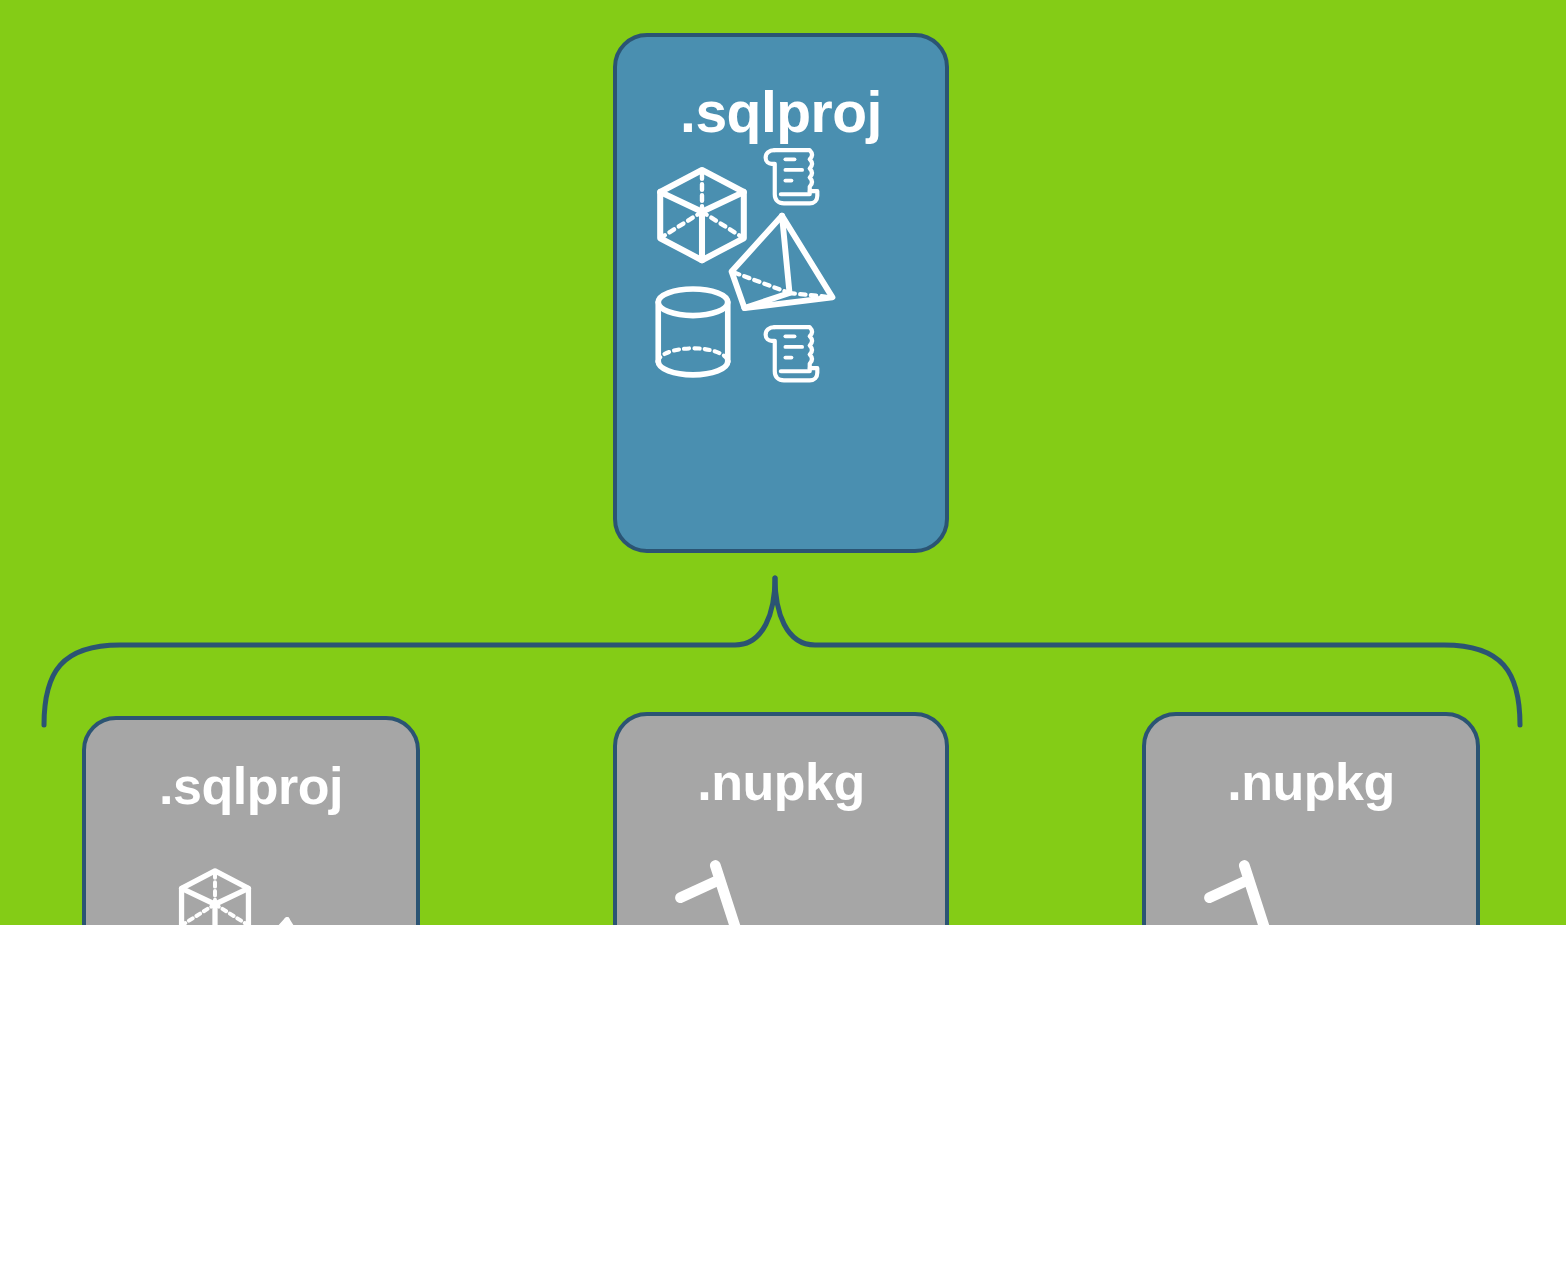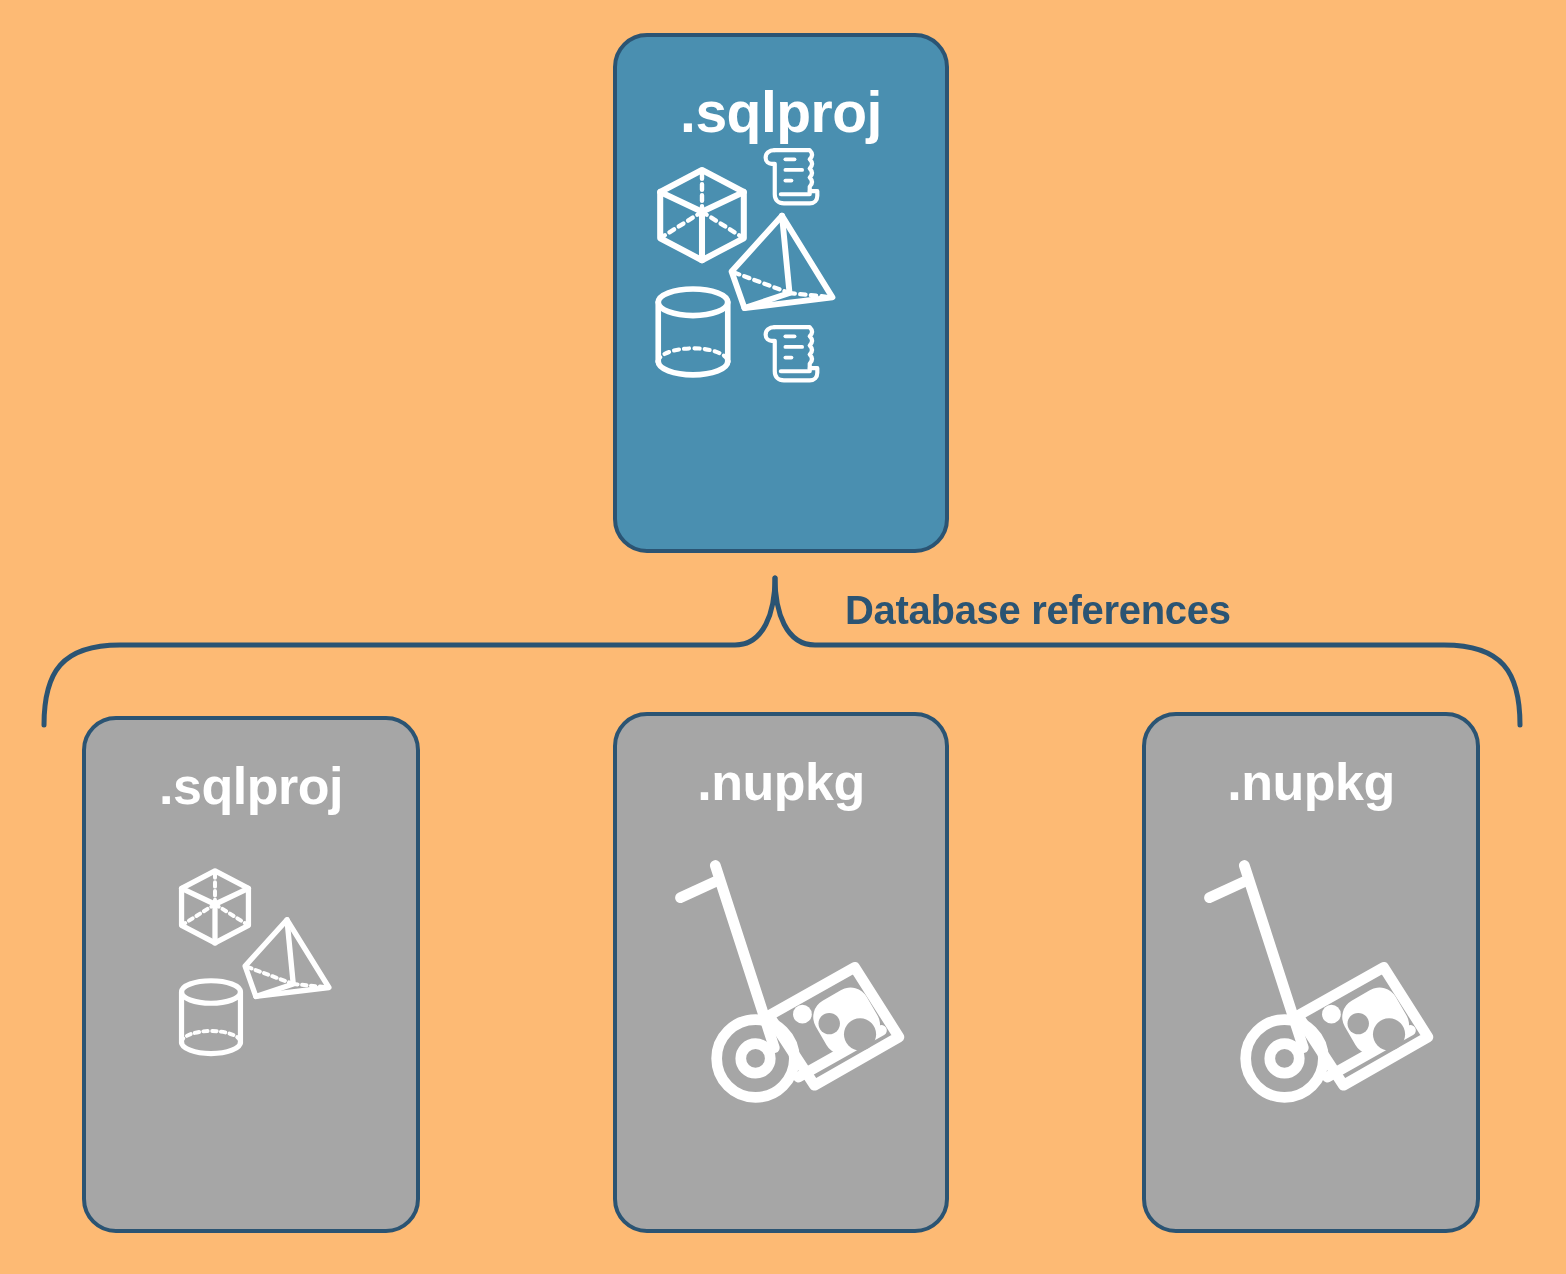--- a/index.html
+++ b/index.html
@@ -6,22 +6,22 @@
     margin: 0;
     padding: 0;
     background: #ffffff;
   }
   body {
     font-family: "Liberation Sans", sans-serif;
   }
   #canvas {
     position: relative;
     width: 1566px;
-    height: 1274px;
-    background: #fdba74;
+    height: 925px;
+    background: #84cc16;
     overflow: hidden;
   }
   .node {
     position: absolute;
     border: 4px solid #2B5473;
     border-radius: 34px;
     box-sizing: border-box;
     display: flex;
     flex-direction: column;
     align-items: center;
@@ -163,21 +163,20 @@
 
     </div>
   </div>
 
   <svg class="brace-layer" viewBox="0 0 1566 1274">
     <g fill="none" stroke="#2B5473" stroke-width="5" stroke-linecap="round">
       <path d="M775 578 C775 612 764 645 735 645 L120 645 C62 645 44 672 44 725"></path>
       <path d="M775 578 C775 612 786 645 815 645 L1444 645 C1502 645 1520 672 1520 725"></path>
     </g>
   </svg>
-  <div id="brace-label">Database references</div>
 
   <div class="node secondary" id="node-ref-0">
     <div class="node-title">.sqlproj</div>
     <div class="glyph-area">
 
       <svg width="88" height="88" viewBox="0 0 100 100" style="left:85px; top:50px;">
         <g fill="none" stroke="#ffffff" stroke-width="6" stroke-linejoin="round" stroke-linecap="round">
           <path d="M12 30 L50 10 L88 30 L88 72 L50 92 L12 72 Z"></path>
           <path d="M12 30 L50 48 L88 30"></path>
           <path d="M50 48 L50 92"></path>

